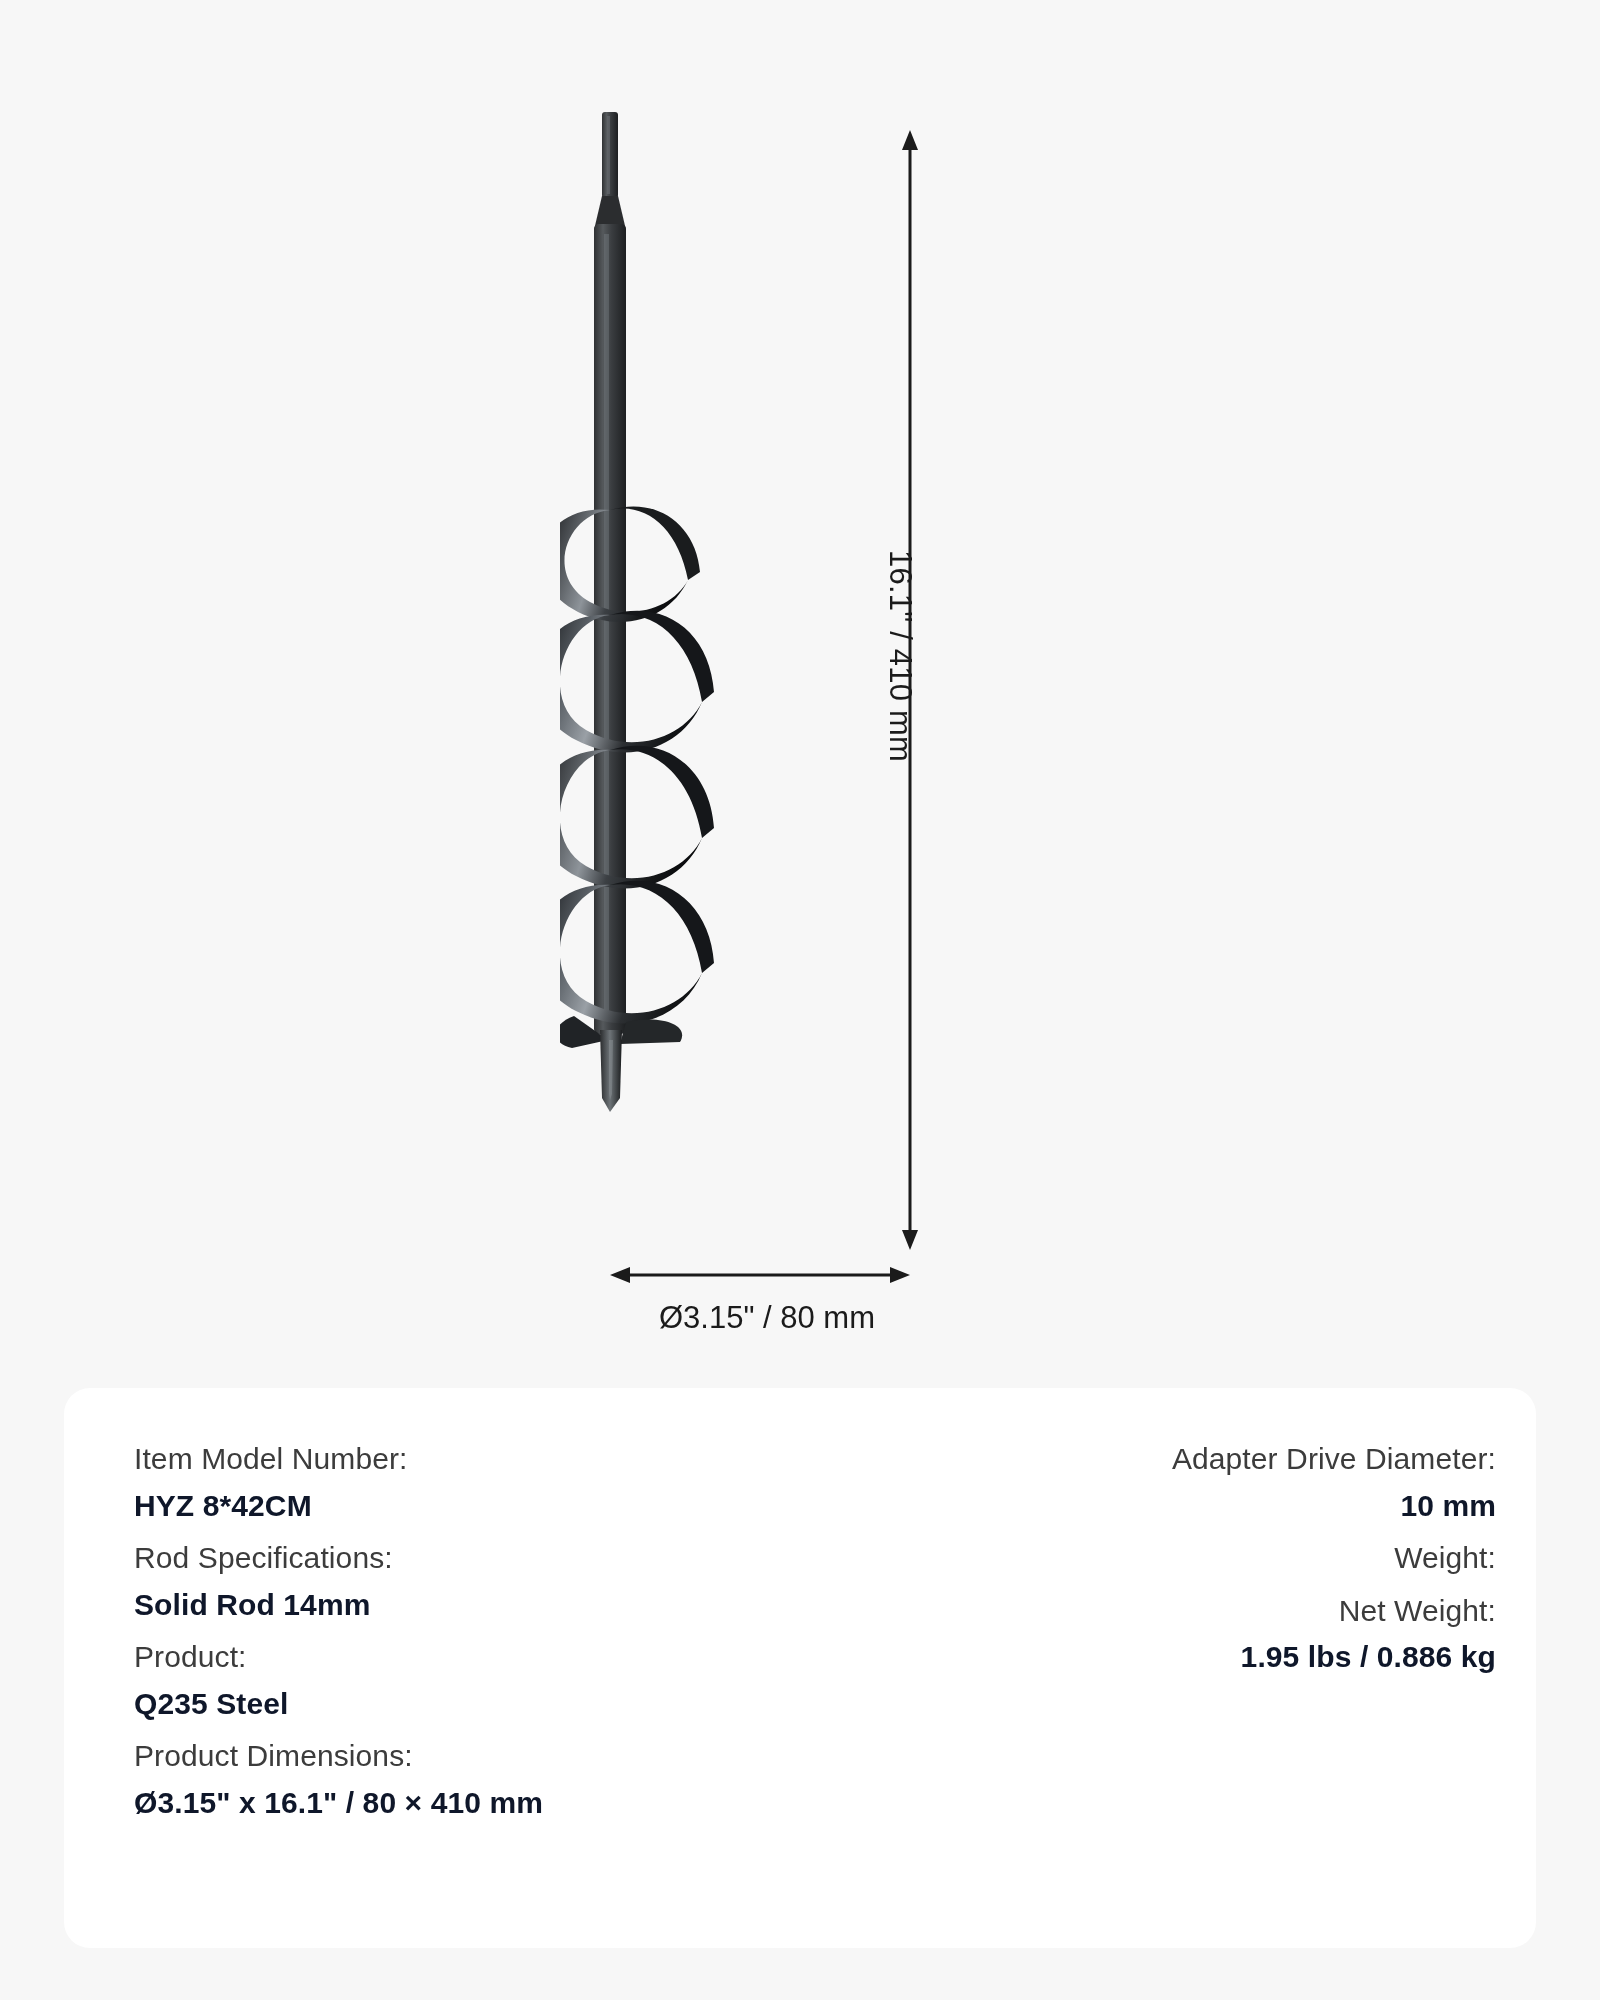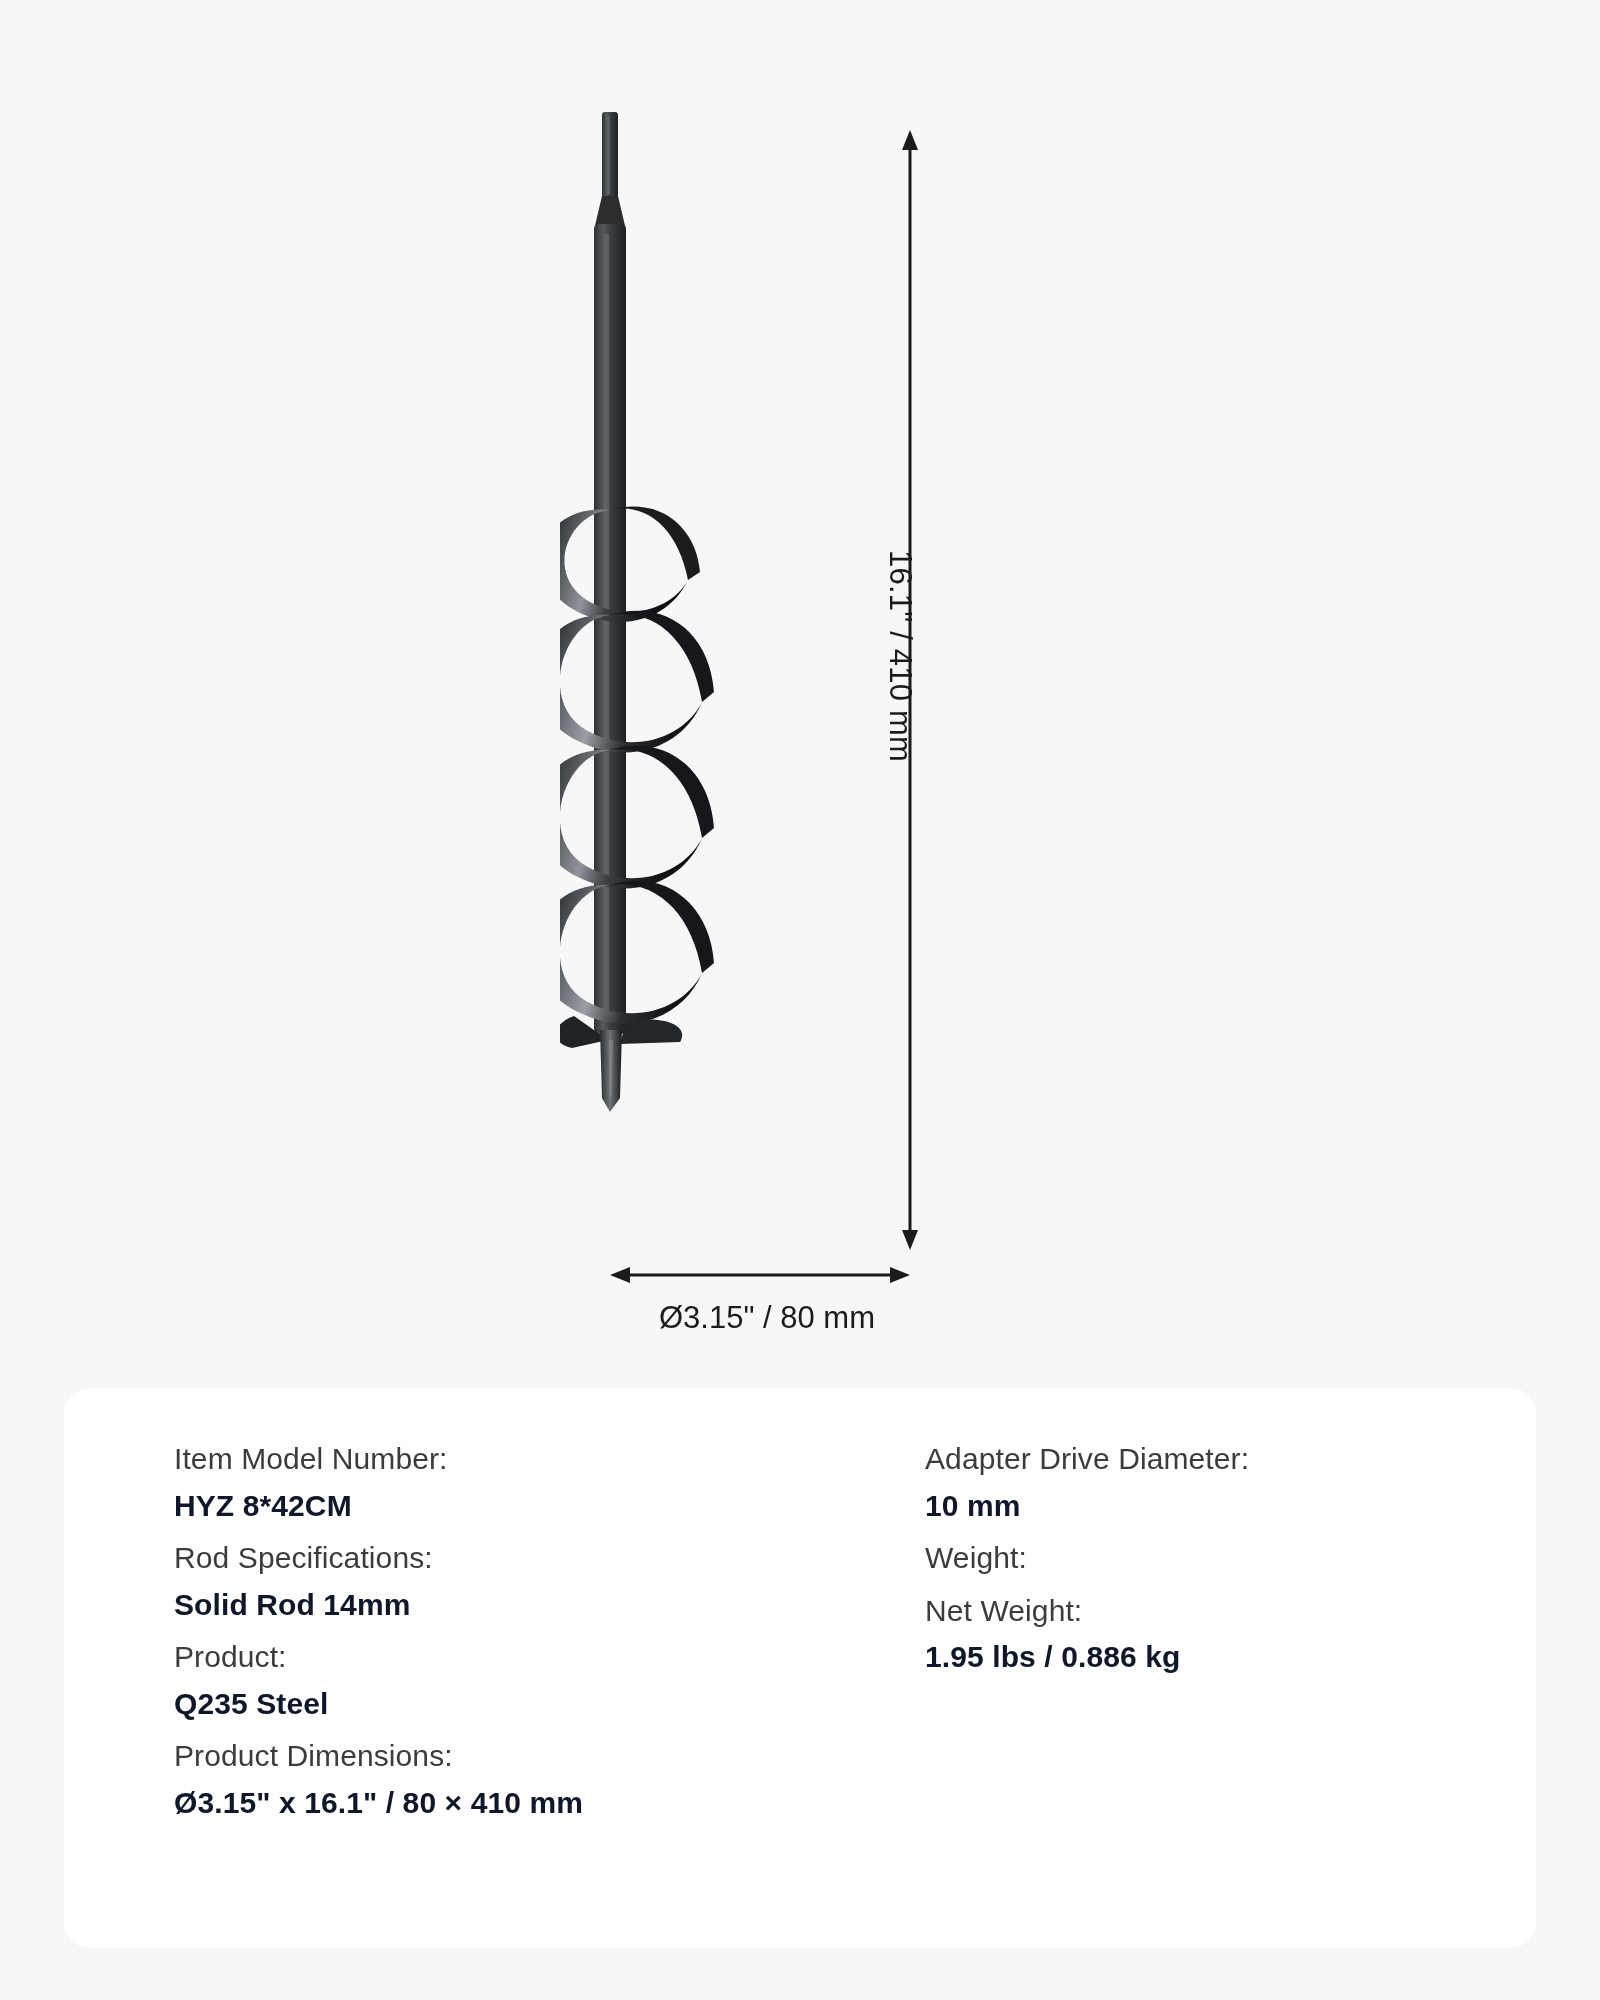--- a/index.html
+++ b/index.html
@@ -85,24 +85,24 @@
     top: 48px;
     right: 40px;
     display: flex;
   }
   .spec-col {
     width: 50%;
     box-sizing: border-box;
   }
   .spec-col.right {
     padding-left: 70px;
+    text-align: right;
   }
   .spec-item {
     margin-bottom: 6px;
-    margin-left: 40px;
   }
   .spec-label {
     font-size: 30px;
     color: #3c3c3c;
     line-height: 1.55;
     letter-spacing: 0.1px;
   }
   .spec-value {
     font-size: 30px;
     font-weight: bold;

